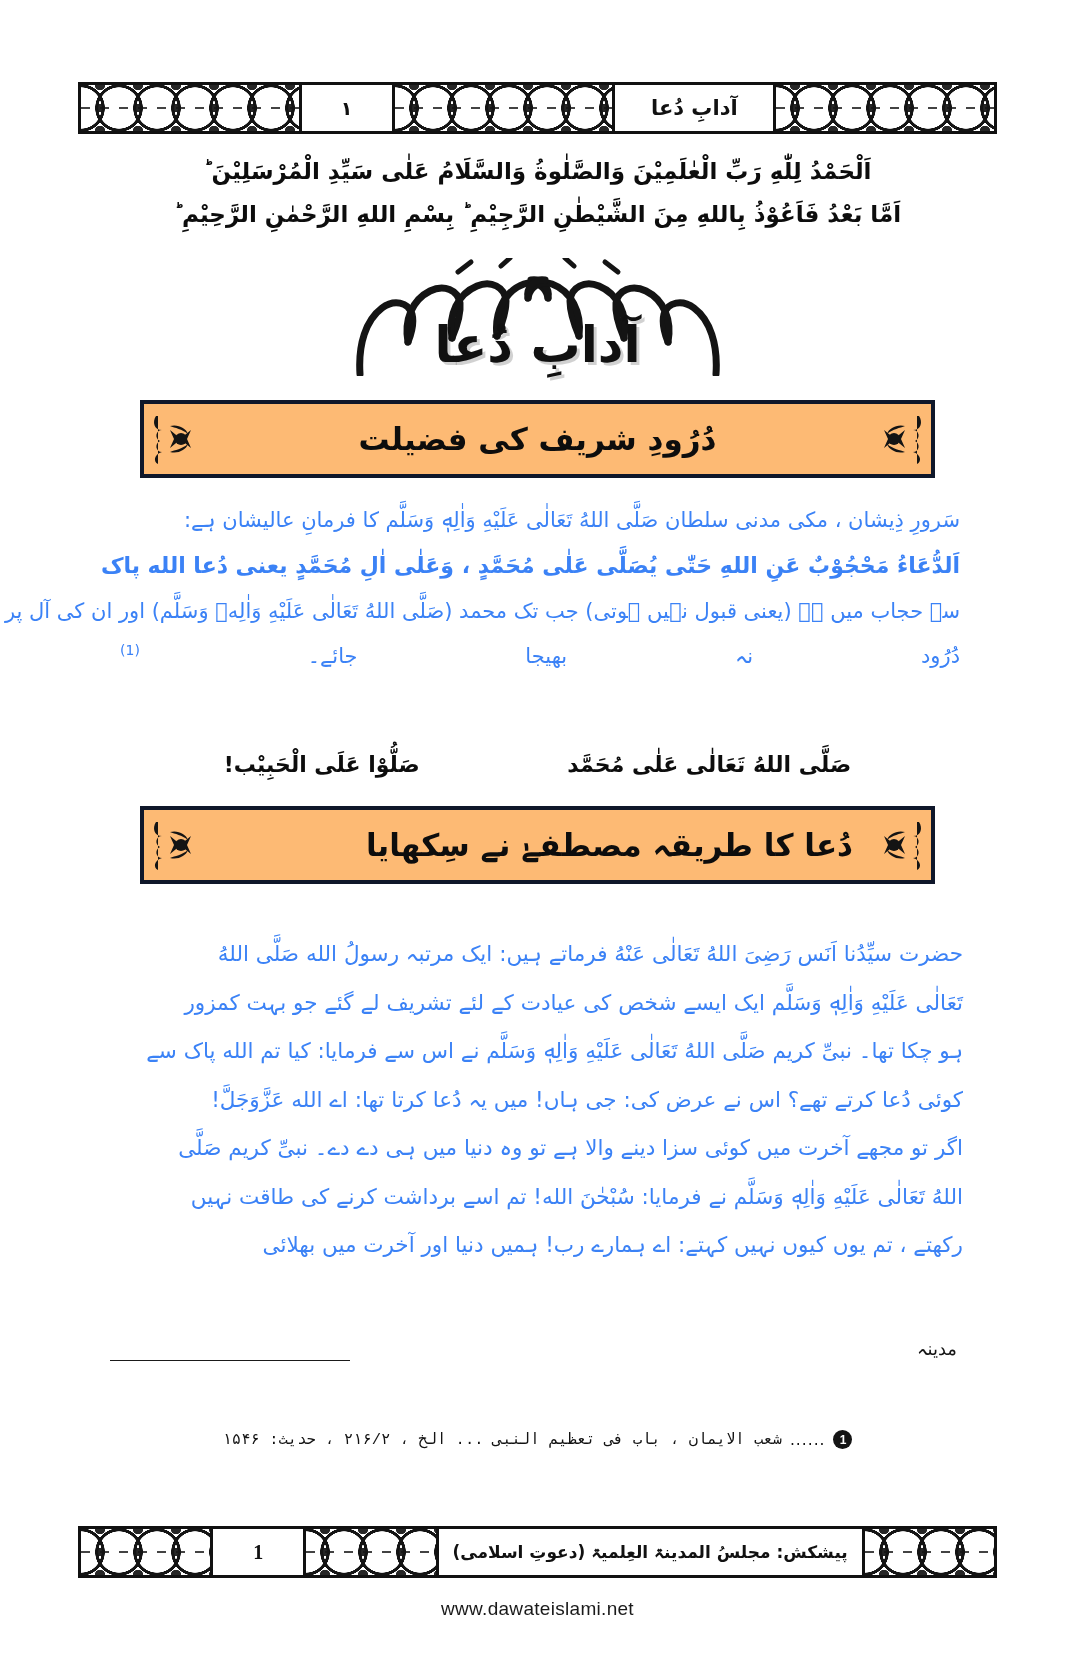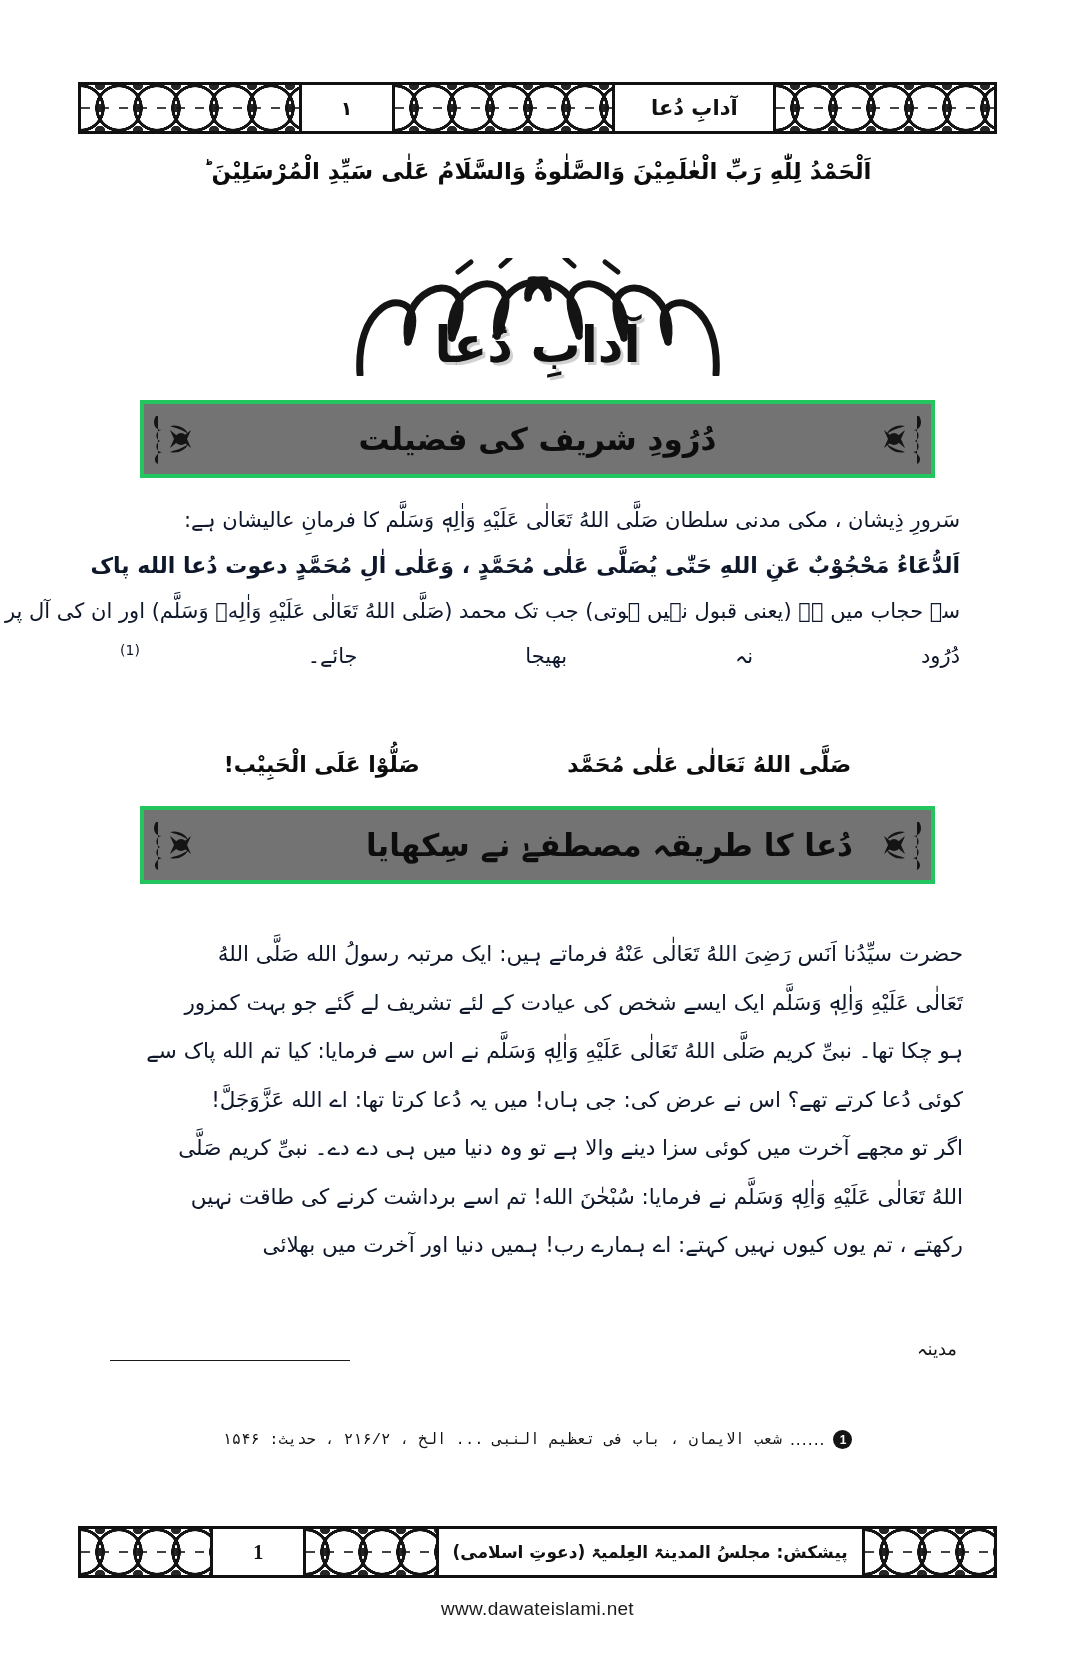--- a/index.html
+++ b/index.html
@@ -155,22 +155,22 @@
     letter-spacing: -1px;
   }
 
   
   .section-banner {
     position: absolute;
     left: 140px;
     width: 795px;
     height: 78px;
     box-sizing: border-box;
-    border: 4px solid #22c55e;
-    background: #737373;
+    border: 4px solid #0f172a;
+    background: #fdba74;
     display: flex;
     align-items: center;
     justify-content: center;
     padding: 0 78px;
   }
   .section-banner .banner-title {
     direction: rtl;
     font-family: "DejaVu Sans", "Liberation Sans", sans-serif;
     font-size: 31px;
     font-weight: 700;
@@ -189,21 +189,21 @@
   .banner-orn.right { right: 6px; }
   .banner-orn svg { display: block; }
 
   
   .urdu-block {
     position: absolute;
     direction: rtl;
     text-align: justify;
     text-align-last: justify;
     font-family: "DejaVu Sans", "Liberation Sans", sans-serif;
-    color: #0f172a;
+    color: #3b82f6;
   }
   .urdu-block .ln {
     white-space: nowrap;
     display: block;
   }
 
   #body1 {
     left: 120px;
     width: 840px;
     top: 498px;
@@ -320,20 +320,21 @@
     </div>
     <div class="orn-fill"></div>
     <div class="orn-cartouche title-box">
       <span class="hdr-title">آدابِ دُعا</span>
     </div>
     <div class="orn-fill"></div>
   </div>
 
   <div class="invocation">
     <div>اَلْحَمْدُ لِلّٰهِ رَبِّ الْعٰلَمِيْنَ وَالصَّلٰوةُ وَالسَّلَامُ عَلٰى سَيِّدِ الْمُرْسَلِيْنَ ؕ</div>
+    <div>اَمَّا بَعْدُ فَاَعُوْذُ بِاللهِ مِنَ الشَّيْطٰنِ الرَّجِيْمِ ؕ بِسْمِ اللهِ الرَّحْمٰنِ الرَّحِيْمِ ؕ</div>
   </div>
 
   <div class="logo-wrap">
     <div class="logo-art">
       <svg width="400" height="118" viewBox="0 0 400 118" aria-hidden="true">
         <g fill="none" stroke="#141414" stroke-width="7" stroke-linejoin="round" stroke-linecap="round">
 
           <path d="M22 116 C20 86 28 62 44 50 C56 41 70 44 74 56 C76 64 74 74 70 84"></path>
           <path d="M70 84 C66 62 74 42 92 33 C106 26 120 32 122 45 C123 55 119 68 114 80"></path>
           <path d="M114 80 C110 56 120 36 139 28 C153 22 167 29 168 43 C168 53 164 66 159 78"></path>
@@ -382,21 +383,21 @@
           <circle cx="31" cy="31" r="6"></circle>
           <path d="M20 18 C28 16 36 20 38 26 C32 21 25 20 20 18 Z"></path>
           <path d="M20 44 C28 46 36 42 38 36 C32 41 25 42 20 44 Z"></path>
         </g>
       </svg>
     </span>
   </div>
 
   <div class="urdu-block" id="body1">
     <span class="ln">سَرورِ ذِیشان ، مکی مدنی سلطان صَلَّی اللهُ تَعَالٰی عَلَیْهِ وَاٰلِهٖ وَسَلَّم کا فرمانِ عالیشان ہے:</span>
-    <span class="ln ar">اَلدُّعَاءُ مَحْجُوْبٌ عَنِ اللهِ حَتّٰى يُصَلَّى عَلٰى مُحَمَّدٍ ، وَعَلٰى اٰلِ مُحَمَّدٍ دعوت دُعا الله پاک</span>
+    <span class="ln ar">اَلدُّعَاءُ مَحْجُوْبٌ عَنِ اللهِ حَتّٰى يُصَلَّى عَلٰى مُحَمَّدٍ ، وَعَلٰى اٰلِ مُحَمَّدٍ یعنی دُعا الله پاک</span>
     <span class="ln">سے حجاب میں ہے (یعنی قبول نہیں ہوتی) جب تک محمد (صَلَّی اللهُ تَعَالٰی عَلَیْهِ وَاٰلِهٖ وَسَلَّم) اور ان کی آل پر</span>
     <span class="ln" style="display:block;text-align:right;">
       <span>دُرُود نہ بھیجا جائے۔</span>
       <sup style="font-size:14px;">(1)</sup>
     </span>
   </div>
 
   <div class="salawat">
     <span>صَلَّى اللهُ تَعَالٰى عَلٰى مُحَمَّد</span>
     <span>صَلُّوْا عَلَى الْحَبِيْب!</span>

